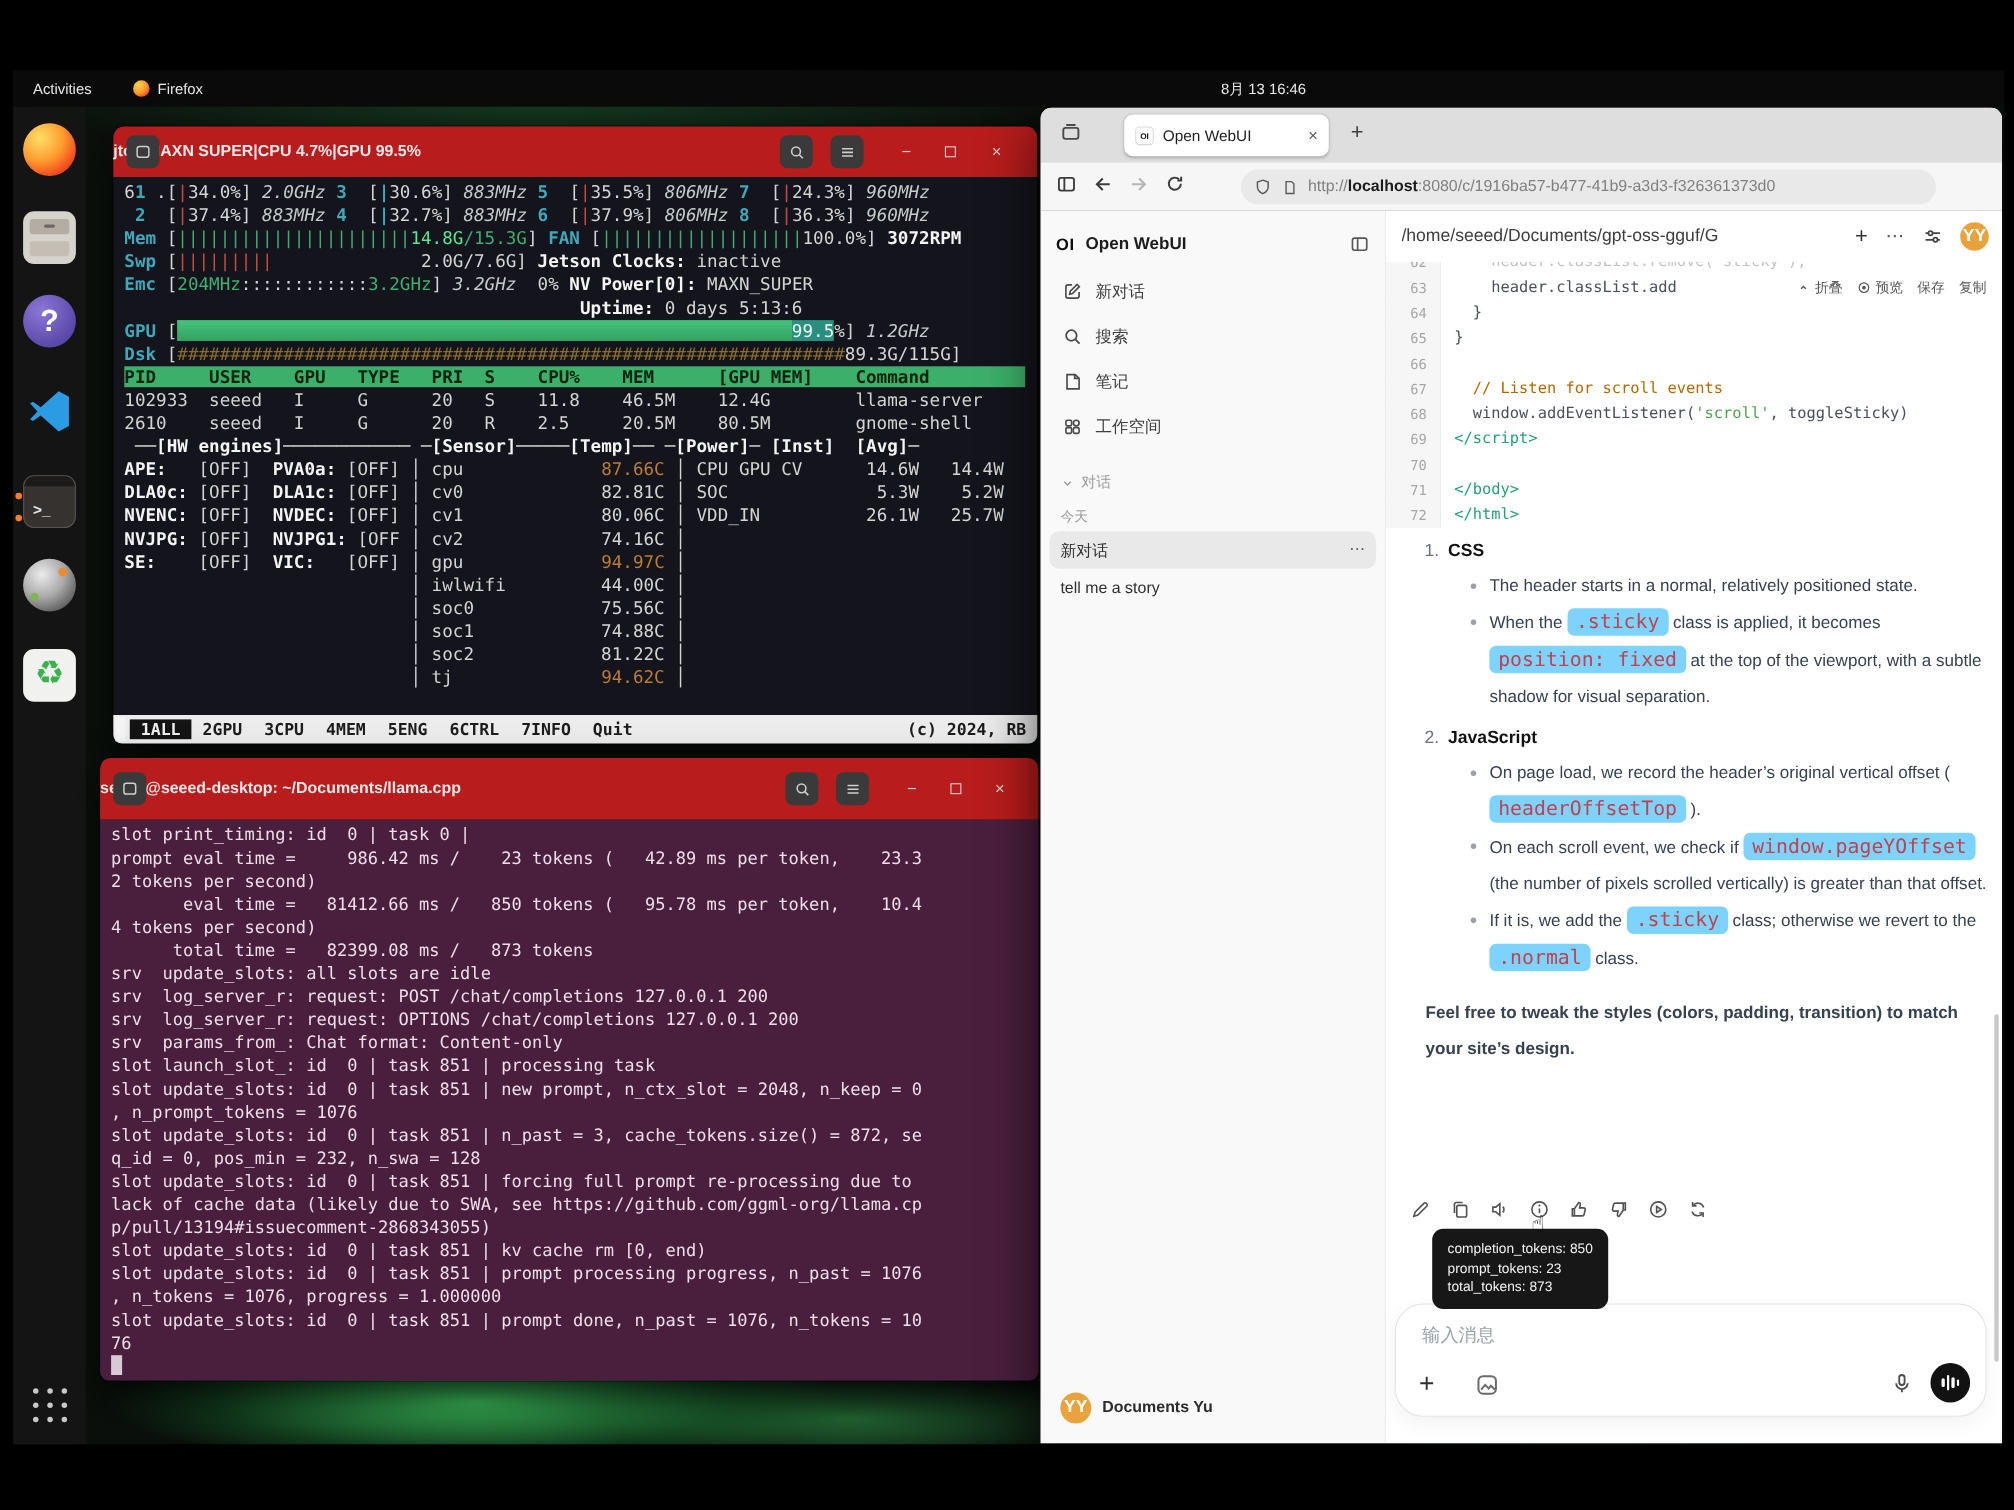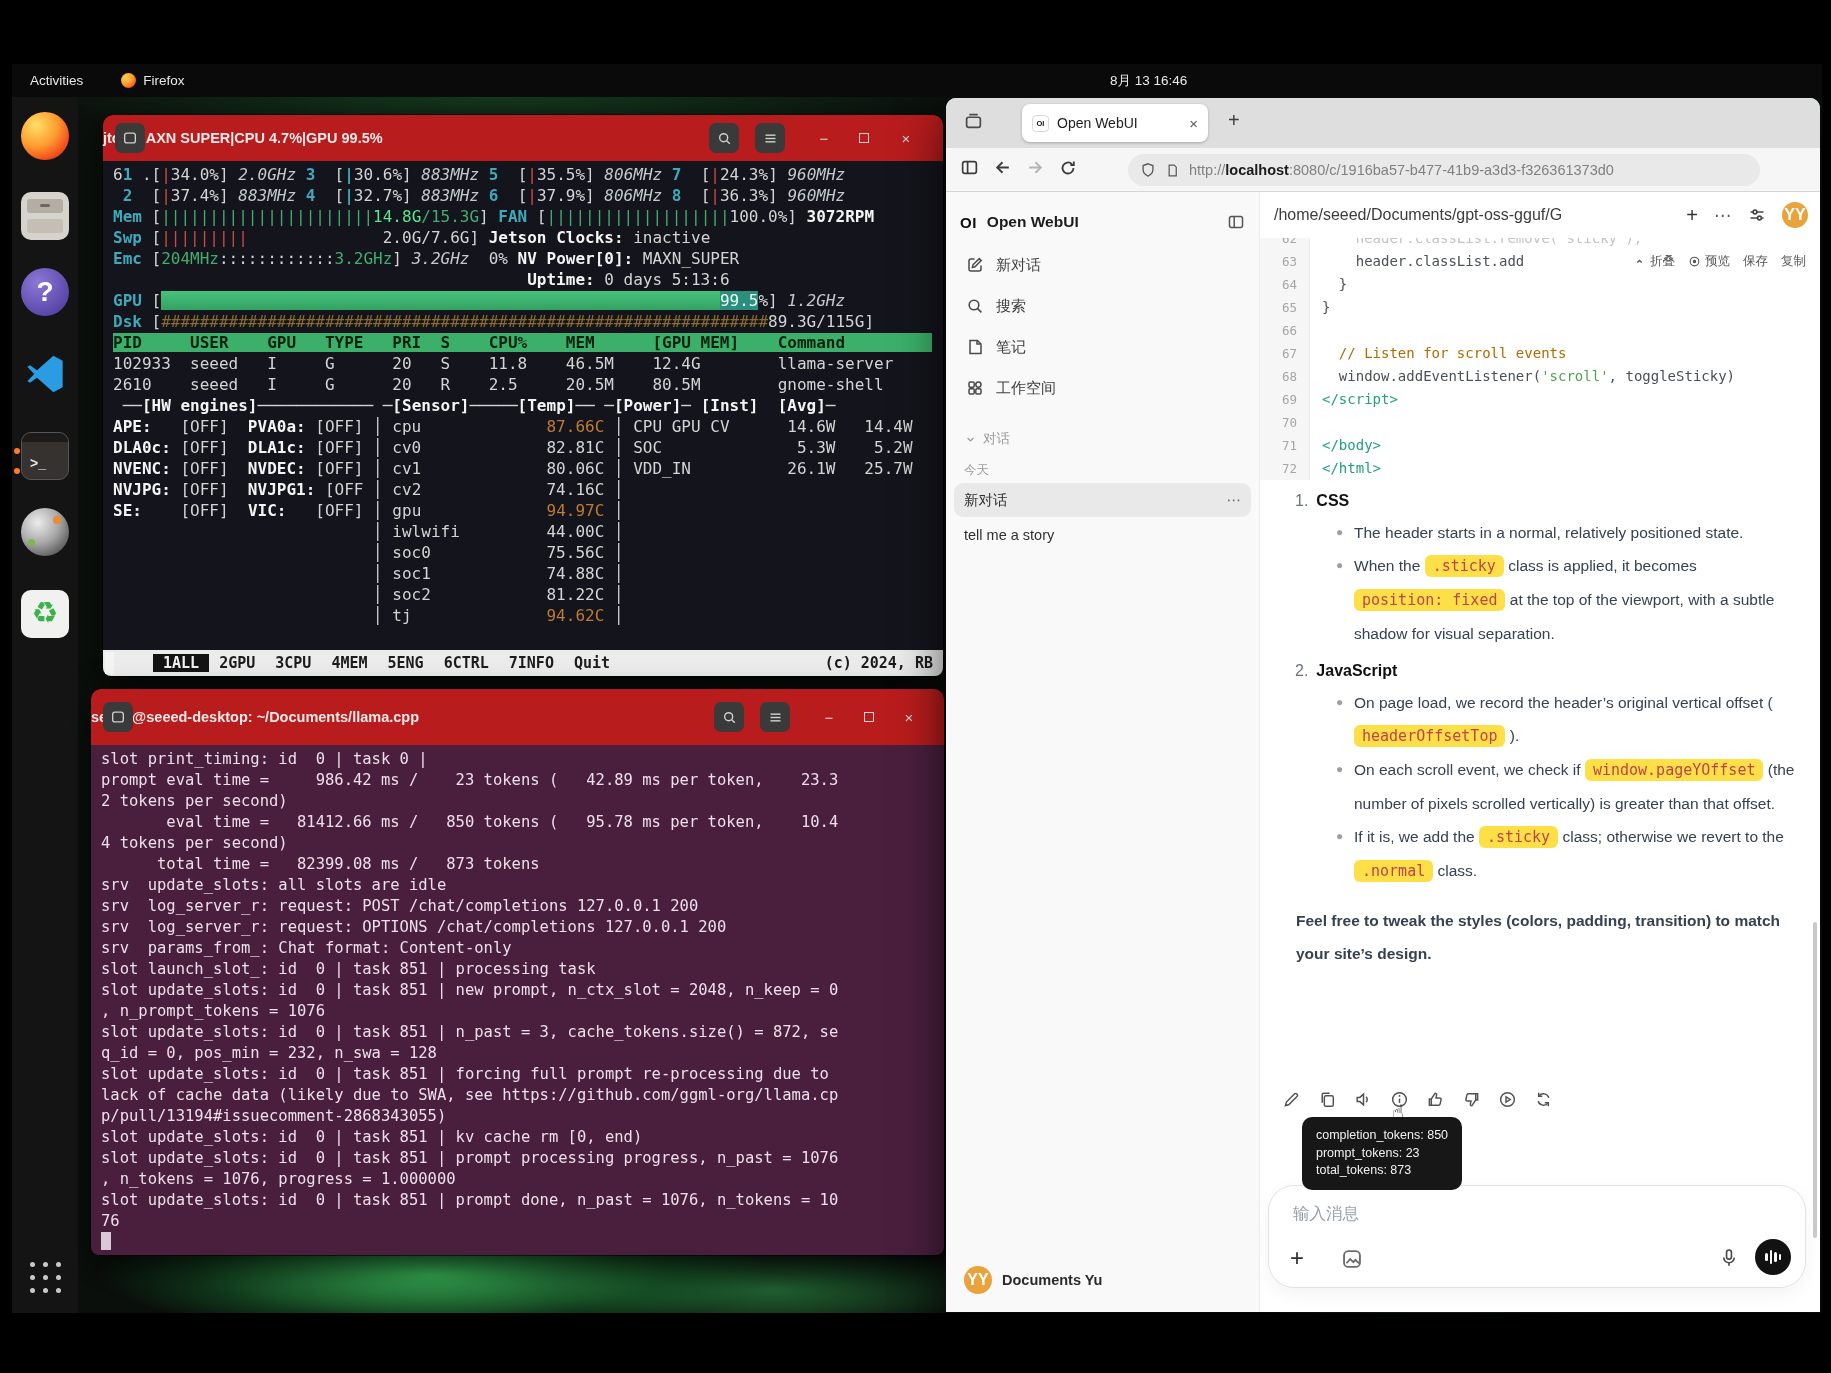--- a/index.html
+++ b/index.html
@@ -63,21 +63,21 @@
   .jline{white-space:pre;font-family:"DejaVu Sans Mono","Liberation Mono",monospace;font-size:16px;line-height:21px;height:21px;}
   .sg-w{color:#d4d4d4;} .sg-b{color:#f4f4f4;font-weight:bold;}
   .sg-c{color:#3fa9bb;font-weight:bold;} .sg-g{color:#3fae6e;}
   .sg-gg{color:#5be78f;font-weight:normal;} .sg-r{color:#cc4a40;}
   .sg-o{color:#bd7b33;} .sg-y{color:#8a6d2a;}
   .sg-i{color:#c3cbca;font-style:italic;}
   .sg-hd{background:#3cb06a;color:#07230f;font-weight:bold;}
   .sg-bar{background:linear-gradient(to bottom,#46c27d,#33a261);color:#46c27d;}
   .sg-hl{background:#2a8f7e;color:#eafff3;}
   #jtop-foot{height:26px;background:#ececec;border-radius:0 0 8px 8px;display:flex;align-items:center;
-    font-family:"DejaVu Sans Mono","Liberation Mono",monospace;font-size:15px;font-weight:bold;color:#1c1c1c;position:relative;gap:35px;}
+    font-family:"DejaVu Sans Mono","Liberation Mono",monospace;font-size:15px;font-weight:bold;color:#1c1c1c;position:relative;}
   #jtop-foot .cursor-block{width:9px;height:22px;background:#f4f4f4;margin:0 4px 0 2px;}
   .jtab{padding:0 10px;}
   .jtab.active{background:#141414;color:#f0f0f0;}
   #jtop-copy{position:absolute;right:10px;}
 
   #llama-win{left:91px;top:689px;width:853px;height:566px;z-index:15;}
   #llama-win .term-head{height:56px;}
   #llama-body{height:510px;background:#4a1f3e;border-radius:0 0 8px 8px;padding:4px 10px;overflow:hidden;}
   .lline{white-space:pre;font-family:"DejaVu Sans Mono","Liberation Mono",monospace;font-size:15.5px;line-height:21px;height:21px;color:#ecdfea;}
   #llama-cursor{display:inline-block;width:10px;height:18px;background:#d9c9d6;}
@@ -142,21 +142,21 @@
   #code-toolbar .tb{display:flex;align-items:center;gap:4px;}
 
   #article{padding-left:18px;}
   #article h2{font-size:20px;font-weight:700;color:#141414;margin:26px 0 12px 0;}
   .sec-title{display:flex;gap:8px;margin:6px 0 0 17px;font-size:16px;line-height:30px;}
   .sec-num{color:#6b7280;}
   .sec-name{font-weight:700;color:#111;}
   .bullet{display:flex;margin-left:58px;}
   .bullet .dot{width:18px;color:#9aa0a6;font-size:12px;line-height:33px;}
   .bullet .btxt{width:452px;font-size:15.5px;line-height:33px;color:#374151;}
-  .pill{font-family:"DejaVu Sans Mono","Liberation Mono",monospace;font-size:15px;color:#c0424f;background:#fde047;
+  .pill{font-family:"DejaVu Sans Mono","Liberation Mono",monospace;font-size:18px;color:#c0424f;background:#7dd3fc;
     border-radius:6px;padding:2px 8px;white-space:nowrap;}
   #closing{margin:16px 0 0 18px;width:505px;font-size:15.5px;line-height:33px;color:#374151;font-weight:bold;}
 
   #actions-row{position:absolute;left:22px;top:852px;display:flex;gap:17px;color:#525252;}
   .act-ic{width:19px;height:19px;}
   #hand-cursor{position:absolute;left:132px;top:862px;font-size:20px;color:#111;z-index:9;
     font-family:"DejaVu Sans","Liberation Sans",sans-serif;}
   #tooltip{position:absolute;left:42px;top:879px;background:#171717;border-radius:10px;padding:10px 14px;z-index:8;}
   #tooltip div{color:#f2f2f2;font-size:12.5px;line-height:17.5px;white-space:nowrap;}
 

